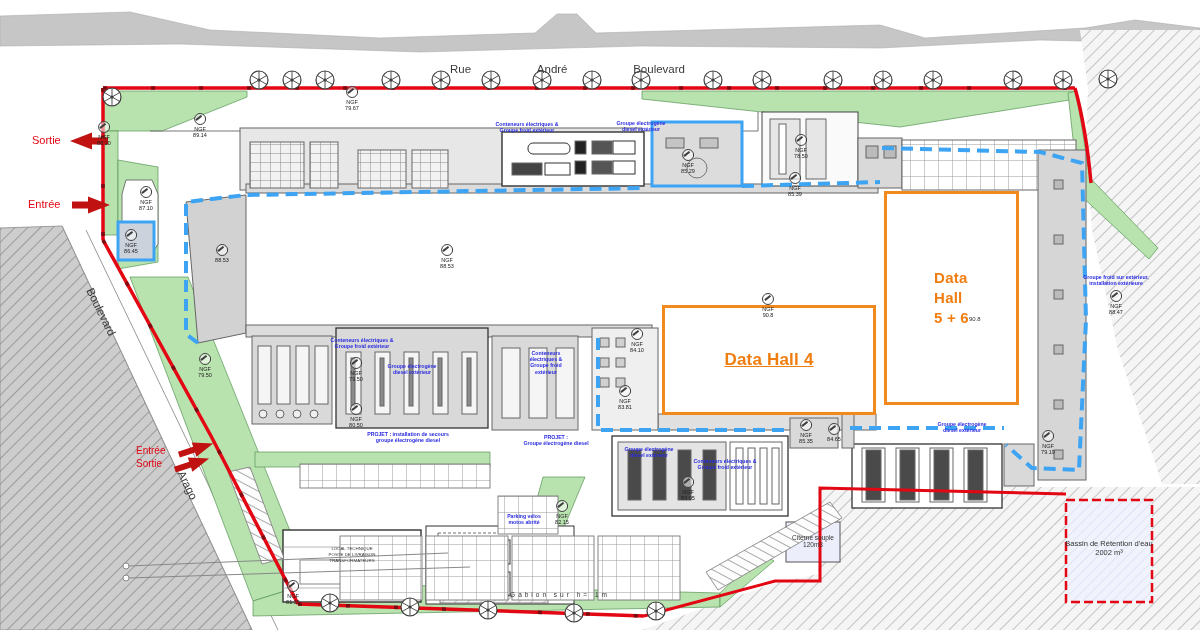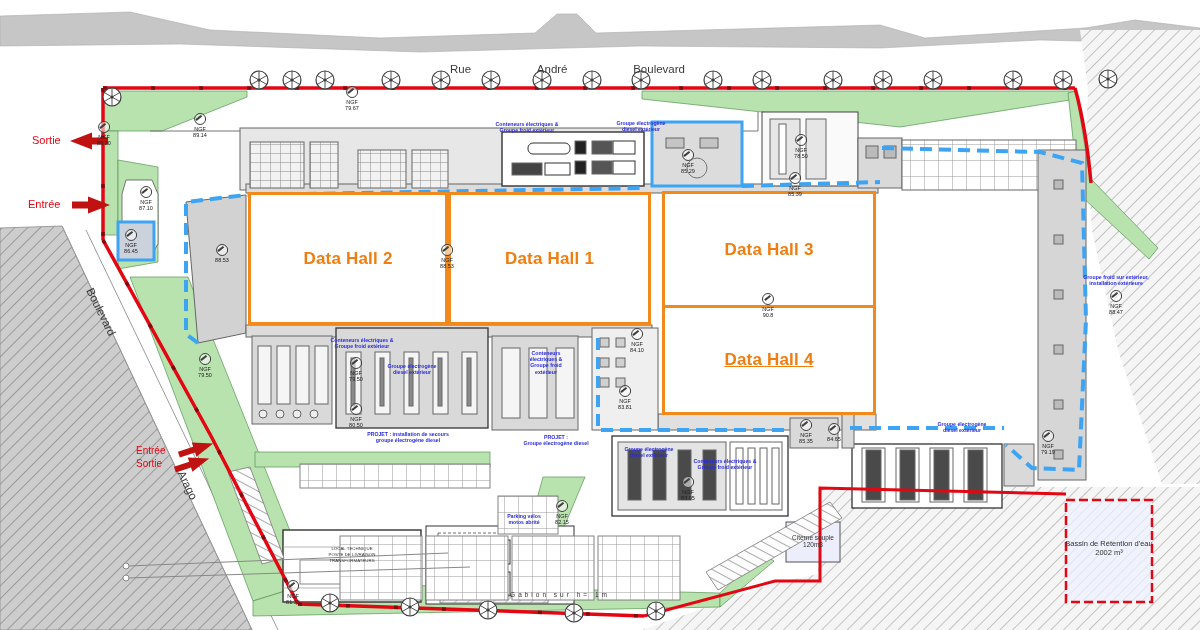--- a/index.html
+++ b/index.html
@@ -283,32 +283,29 @@
 <div class="street" style="left:95px;top:286px;width:235px;transform:rotate(63.5deg);transform-origin:0 0;">
   <span>Boulevard</span>
   <span>Arago</span>
 </div>
 
 <div class="redlbl" style="left:32px;top:133px;">Sortie</div>
 <div class="redlbl" style="left:28px;top:197px;">Entrée</div>
 <div class="redlbl" style="left:136px;top:444px;font-size:10px;">Entrée
 Sortie</div>
 
-<div class="hall" style="left:248px;top:192px;width:200px;height:133px;">
-      <span class="t">Data Hall 2</span>
-    </div>
-<div class="hall" style="left:448px;top:192px;width:203px;height:133px;">
-      <span class="t">Data Hall 1</span>
-    </div>
-<div class="hall" style="left:662px;top:191px;width:214px;height:117px;">
-      <span class="t">Data Hall 3</span>
-    </div>
 <div class="hall" style="left:662px;top:305px;width:214px;height:110px;text-decoration:underline;">
       <span class="t">Data Hall 4</span>
     </div>
+<div class="hall hall56" style="left:884px;top:191px;width:135px;height:214px;">
+  <span class="t">Data
+Hall
+5 + 6</span>
+  <span class="elev" style="left:82px;top:122px;">90.8</span>
+</div>
 
 <div class="ngf" style="left:104px;top:125px;">
       <span class="sym"></span>
       <span class="lbl">NGF
 88.20</span>
     </div>
 <div class="ngf" style="left:200px;top:117px;">
       <span class="sym"></span>
       <span class="lbl">NGF
 89.14</span>

